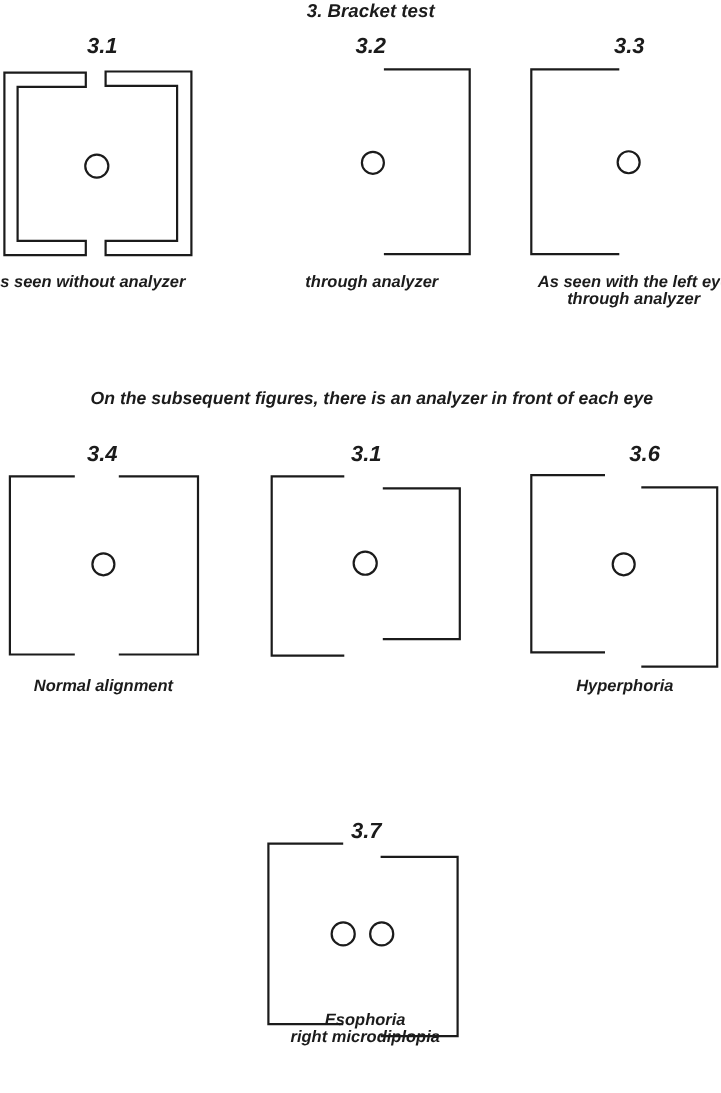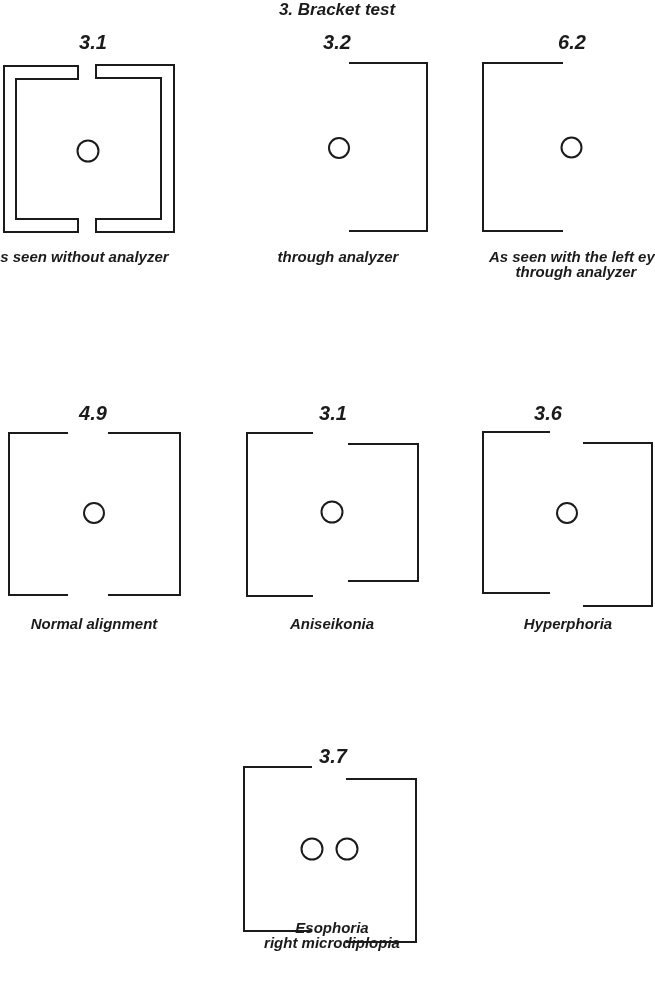--- a/index.html
+++ b/index.html
@@ -69,42 +69,42 @@
       <path class="stroke" d="M346,779 H416 V942 H346"></path>
       <circle class="dot" cx="312" cy="849" r="10.5"></circle>
       <circle class="dot" cx="347" cy="849" r="10.5"></circle>
     </g>
   </svg>
 
   <div class="t title" style="left:337px;top:1px">3. Bracket test</div>
 
   <div class="t lbl" style="left:93px;top:35px">3.1</div>
   <div class="t lbl" style="left:337px;top:35px">3.2</div>
-  <div class="t lbl" style="left:572px;top:35px">6.2</div>
+  <div class="t lbl" style="left:572px;top:35px">3.3</div>
 
   <div class="t cap" style="left:79px;top:250px">As seen without analyzer</div>
 
   <div class="t cap" style="left:338px;top:250px">
     <div>through analyzer</div>
   </div>
 
   <div class="t cap" style="left:576px;top:250px">
     <div>As seen with the left eye</div>
     <div>through analyzer</div>
   </div>
 
+  <div class="t note" style="left:338px;top:354px">On the subsequent figures, there is an analyzer in front of each eye</div>
 
-  <div class="t lbl" style="left:93px;top:406px">4.9</div>
+  <div class="t lbl" style="left:93px;top:406px">3.4</div>
   <div class="t lbl" style="left:333px;top:406px">3.1</div>
-  <div class="t lbl" style="left:548px;top:406px">3.6</div>
+  <div class="t lbl" style="left:586px;top:406px">3.6</div>
 
   <div class="t cap" style="left:94px;top:617px">Normal alignment</div>
 
   <div class="t cap" style="left:332px;top:617px">
-    <div>Aniseikonia</div>
   </div>
 
   <div class="t cap" style="left:568px;top:617px">Hyperphoria</div>
 
   <div class="t lbl" style="left:333px;top:749px">3.7</div>
 
   <div class="t cap" style="left:332px;top:921px">
     <div>Esophoria</div>
     <div>right microdiplopia</div>
   </div>

